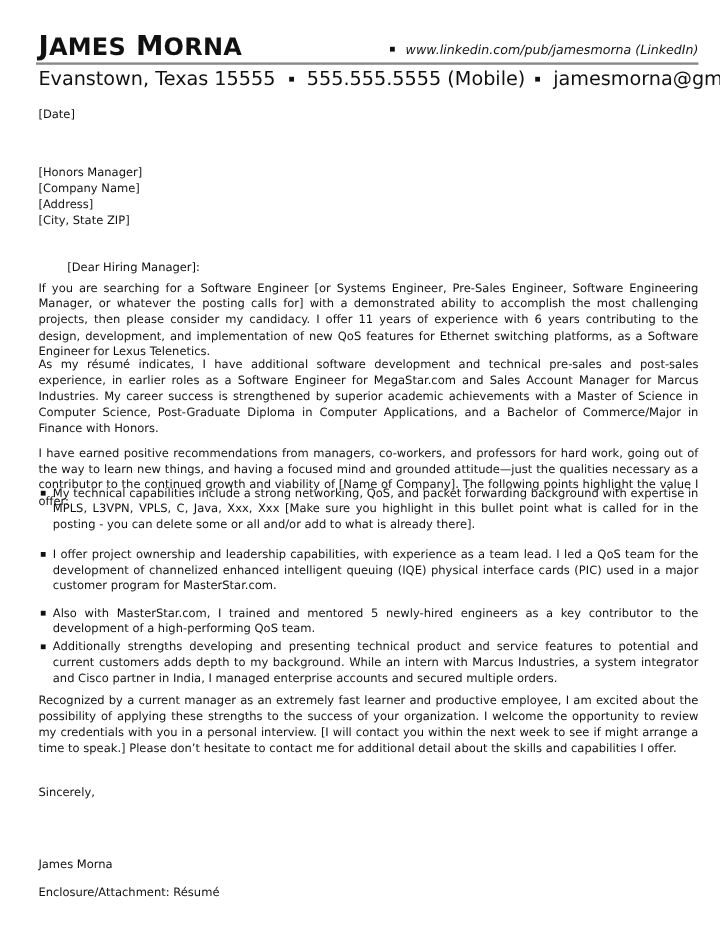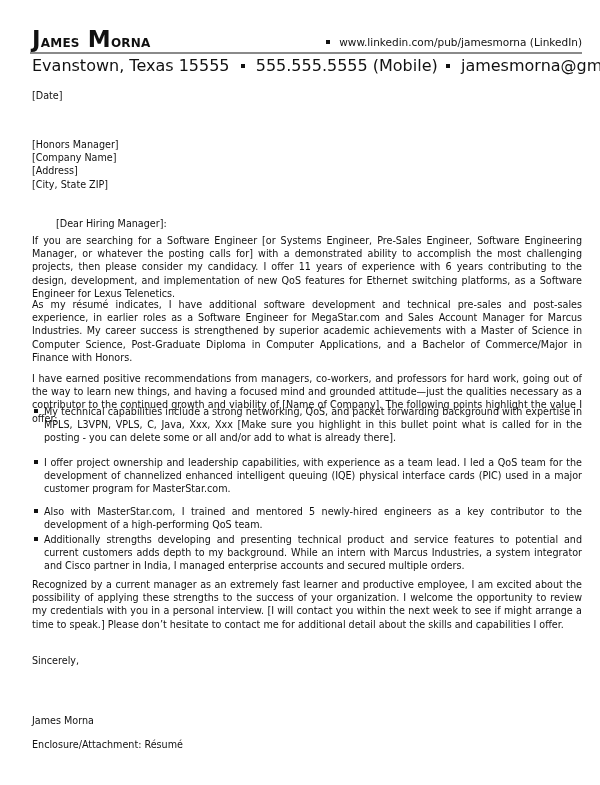--- a/index.html
+++ b/index.html
@@ -1,21 +1,21 @@
 <!DOCTYPE html>
 <html><head>
   <meta charset="utf-8">
   <style>
     html, body { margin: 0; padding: 0; background: #ffffff; }
     body { width: 600px; height: 785px; position: relative; overflow: hidden;
            font-family: "DejaVu Sans", sans-serif; color: #111; }
     .name { position: absolute; left: 32px; top: 26px; font-family: "DejaVu Sans", sans-serif;
             font-weight: bold; font-size: 23px; letter-spacing: 0.2px; color: #111; line-height: 26px; }
-    .name .sc { font-size: 12px; }
-    .linkedin { position: absolute; right: 18px; top: 36px; font-size: 10.5px; color: #111; white-space: nowrap; }
+    .name .sc { font-size: 20px; }
+    .linkedin { position: absolute; right: 18px; top: 36px; font-size: 10.5px; color: #111; white-space: nowrap; font-style: italic; }
     .rule { position: absolute; left: 30px; top: 52px; width: 552px; height: 2px; background: #8a8a8a; }
     .contact { position: absolute; left: 32px; top: 56px; font-size: 16px; white-space: nowrap; }
     .sq { display: inline-block; width: 4px; height: 4px; background: #111; vertical-align: middle; margin: 0 6px; position: relative; top: -1px; }
     .txt { position: absolute; left: 32px; width: 550px; font-size: 9.6px; line-height: 13.2px; }
     .just { text-align: justify; text-align-last: left; }
     .line { display: block; }
     .bullet { position: absolute; left: 34px; width: 548px; font-size: 9.6px; line-height: 13.2px; }
     .bullet .bmark { position: absolute; left: 0; top: 4px; width: 4px; height: 4px; background: #111; }
     .bullet .btext { margin-left: 10px; text-align: justify; text-align-last: left; }
   </style>

